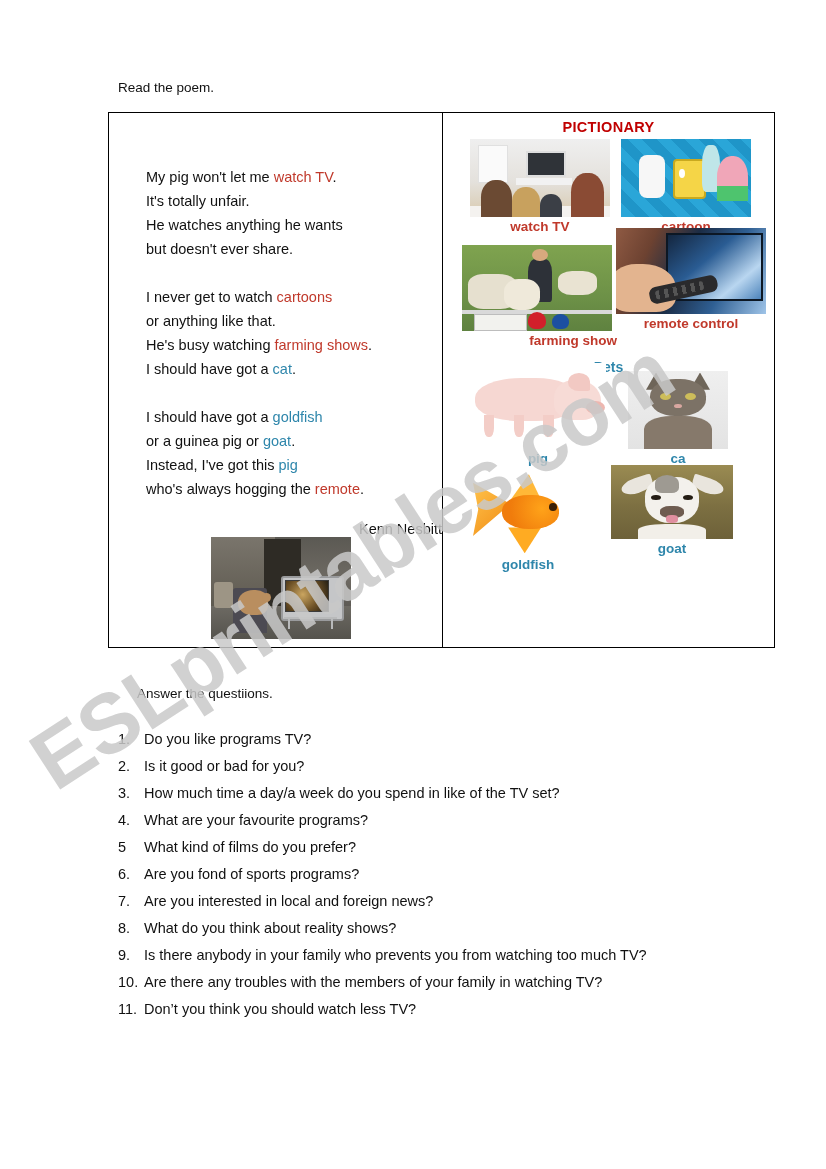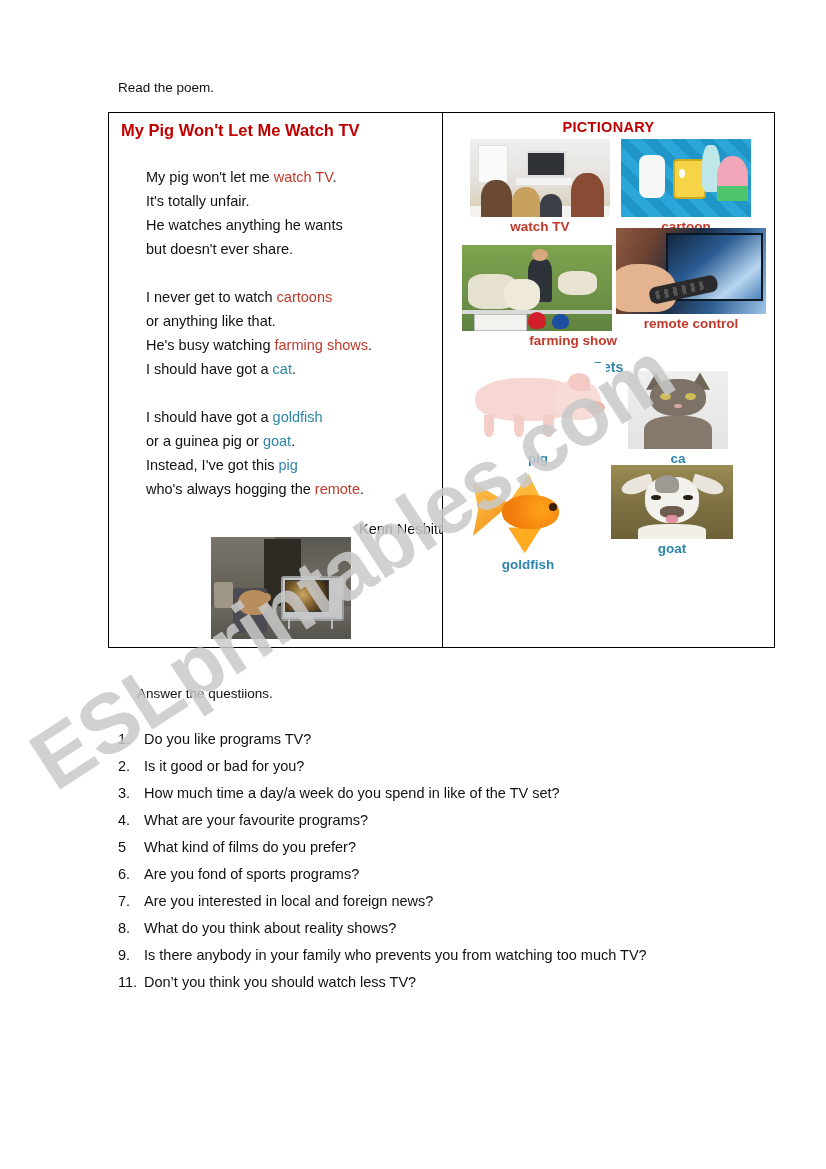--- a/index.html
+++ b/index.html
@@ -331,21 +331,20 @@
   <div id="watermark-text">ESLprintables.com</div>
 </div>
 
 <div id="sheet">
 
   <div class="instruction" id="read-the-poem">Read the poem.</div>
 
   <div id="worksheet-box">
 
     <div id="poem-panel">
-      <div id="poem-title">My Pig Won't Let Me Watch TV</div>
 
       <div id="poem-body">
           <div class="poem-stanza">
             <div class="poem-line"><span>My pig won't let me </span><span class="kw-red">watch TV</span><span>.</span></div>
             <div class="poem-line"><span>It's totally unfair.</span></div>
             <div class="poem-line"><span>He watches anything he wants</span></div>
             <div class="poem-line"><span>but doesn't ever share.</span></div>
           </div>
           <div class="poem-stanza">
             <div class="poem-line"><span>I never get to watch </span><span class="kw-red">cartoons</span></div>
@@ -517,18 +516,22 @@
       </div>
       <div class="question-row">
         <span class="q-num">8.</span>
         <span class="q-text">What do you think about reality shows?</span>
       </div>
       <div class="question-row">
         <span class="q-num">9.</span>
         <span class="q-text">Is there anybody in your family who prevents you from watching too much TV?</span>
       </div>
       <div class="question-row">
+        <span class="q-num">10.</span>
+        <span class="q-text">Are there any troubles with the members of your family in watching TV?</span>
+      </div>
+      <div class="question-row">
         <span class="q-num">11.</span>
         <span class="q-text">Don’t you think you should watch less TV?</span>
       </div>
     </div>
 
 </div>
 
 </body></html>

